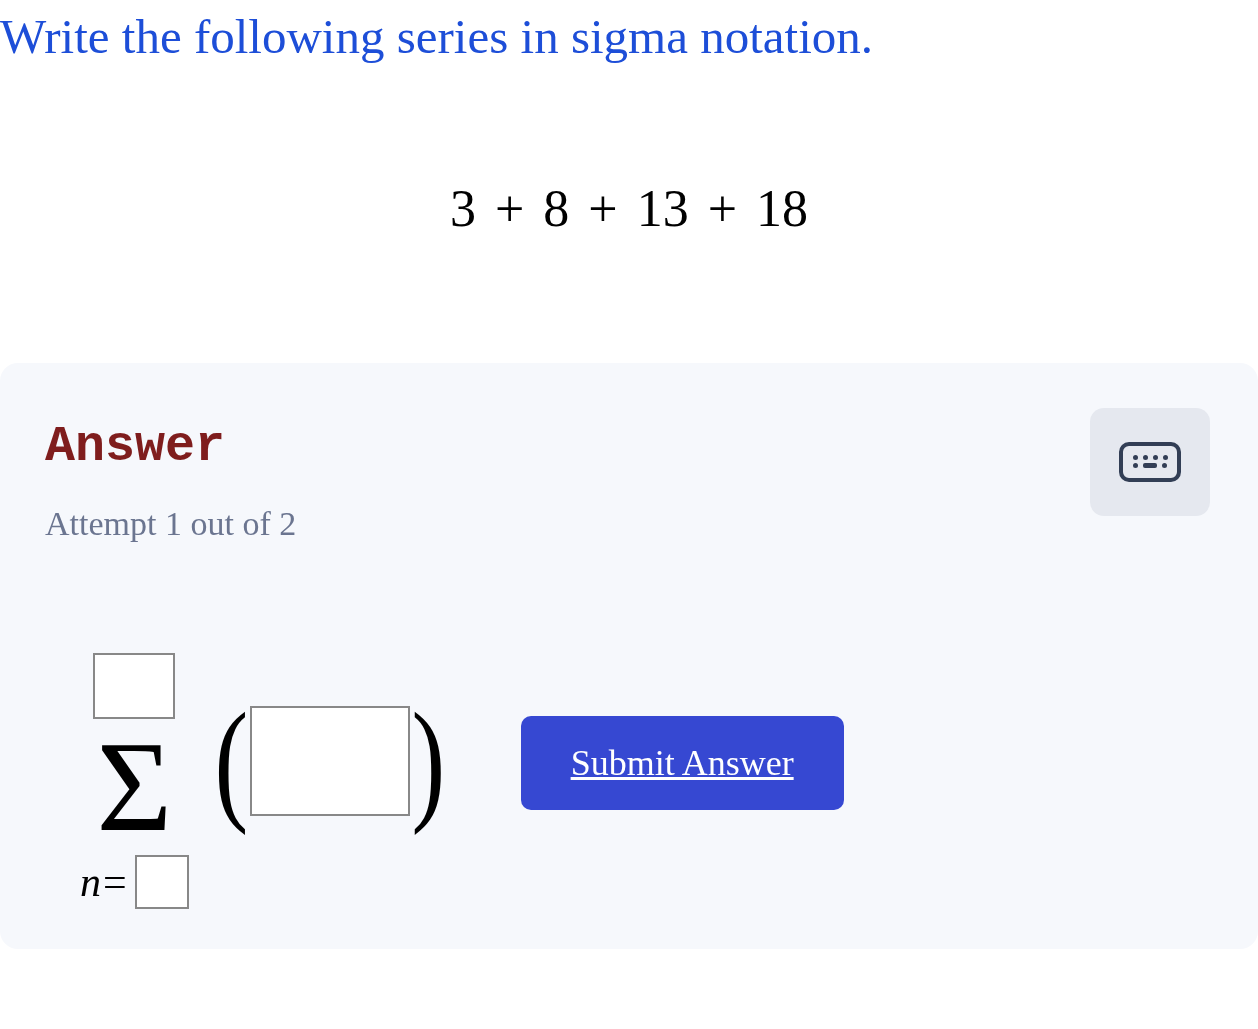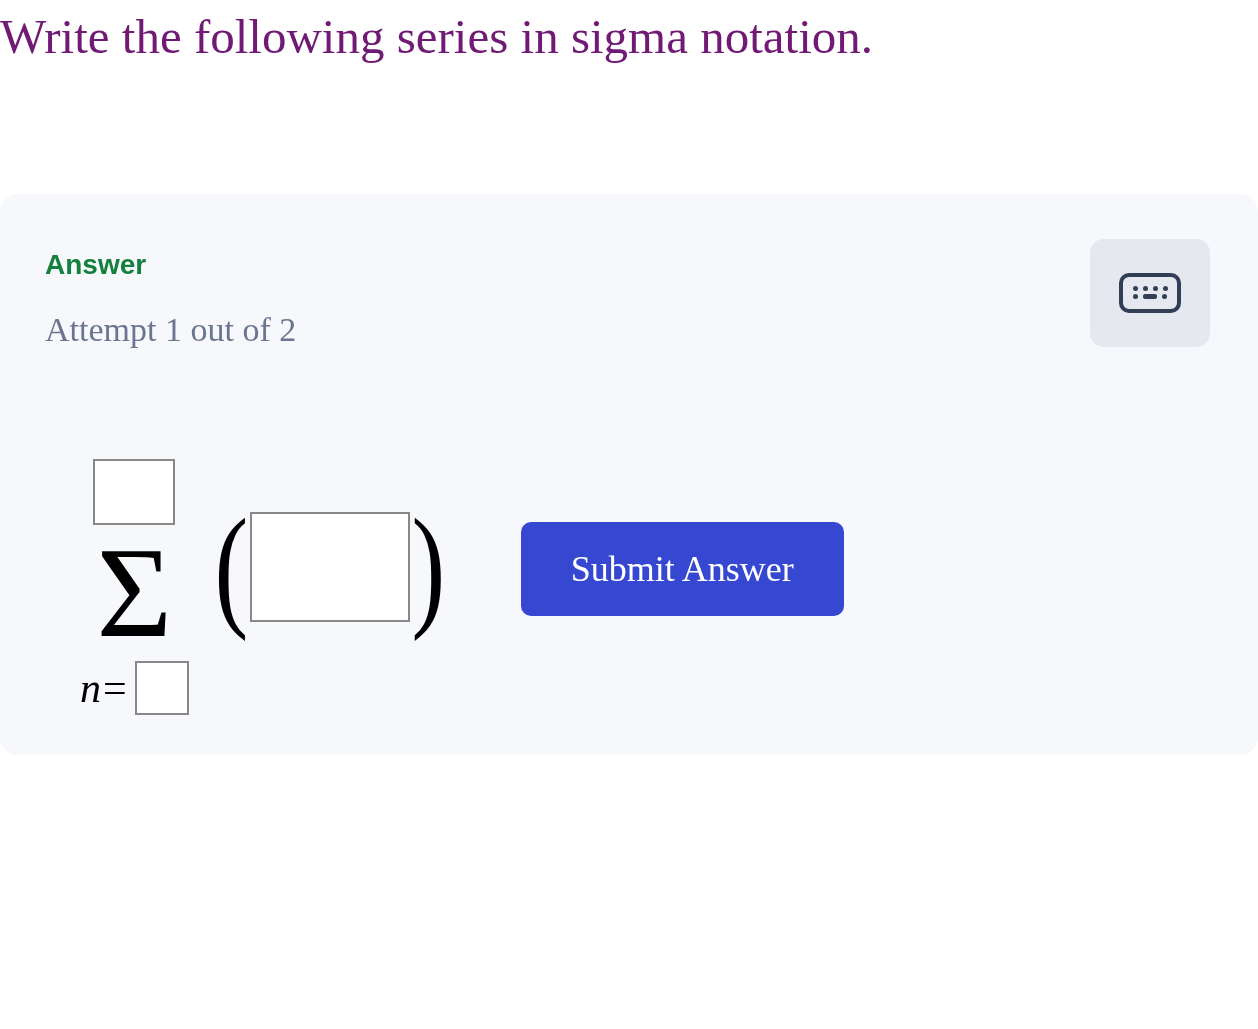--- a/index.html
+++ b/index.html
@@ -12,21 +12,21 @@
       background: #ffffff;
       width: 1258px;
       height: 1029px;
       overflow: hidden;
     }
     .question-area {
       padding: 0 0 60px 0;
     }
     .question-text {
       font-size: 49px;
-      color: #701a75;
+      color: #1d4ed8;
       font-weight: 400;
       line-height: 1.3;
       padding-top: 5px;
     }
     .series-display {
       text-align: center;
       font-size: 52px;
       color: #000000;
       margin-top: 110px;
       font-family: 'Times New Roman', serif;
@@ -40,24 +40,24 @@
       padding: 55px 45px 40px 45px;
       margin-top: 65px;
       position: relative;
     }
     .answer-header-row {
       display: flex;
       justify-content: space-between;
       align-items: flex-start;
     }
     .answer-title {
-      font-size: 28px;
+      font-size: 50px;
       font-weight: 700;
-      color: #15803d;
-      font-family: Liberation Sans, sans-serif;
+      color: #7f1d1d;
+      font-family: Liberation Mono, monospace;
     }
     .attempt-text {
       font-size: 34px;
       color: #6b7590;
       margin-top: 30px;
       font-family: Georgia, serif;
       text-align: center;
     }
     .keypad-button {
       background: #e5e8ef;
@@ -193,27 +193,31 @@
       background: #3648d2;
       color: #ffffff;
       border: none;
       border-radius: 10px;
       font-size: 36px;
       padding: 26px 50px;
       font-family: Georgia, serif;
       cursor: pointer;
       position: relative;
       top: -18px;
+      text-decoration: underline;
     }
   </style>
 </head>
 <body>
 
 <div class="question-area">
   <div class="question-text">Write the following series in sigma notation.</div>
+  <div class="series-display">
+    <span>3</span><span class="plus"> + </span><span>8</span><span class="plus"> + </span><span>13</span><span class="plus"> + </span><span>18</span>
+  </div>
 </div>
 
 <div class="answer-panel">
   <div class="answer-header-row">
     <div>
       <div class="answer-title">Answer</div>
       <div class="attempt-text">Attempt 1 out of 2</div>
     </div>
     <button class="keypad-button">
       <div class="keypad-icon">

